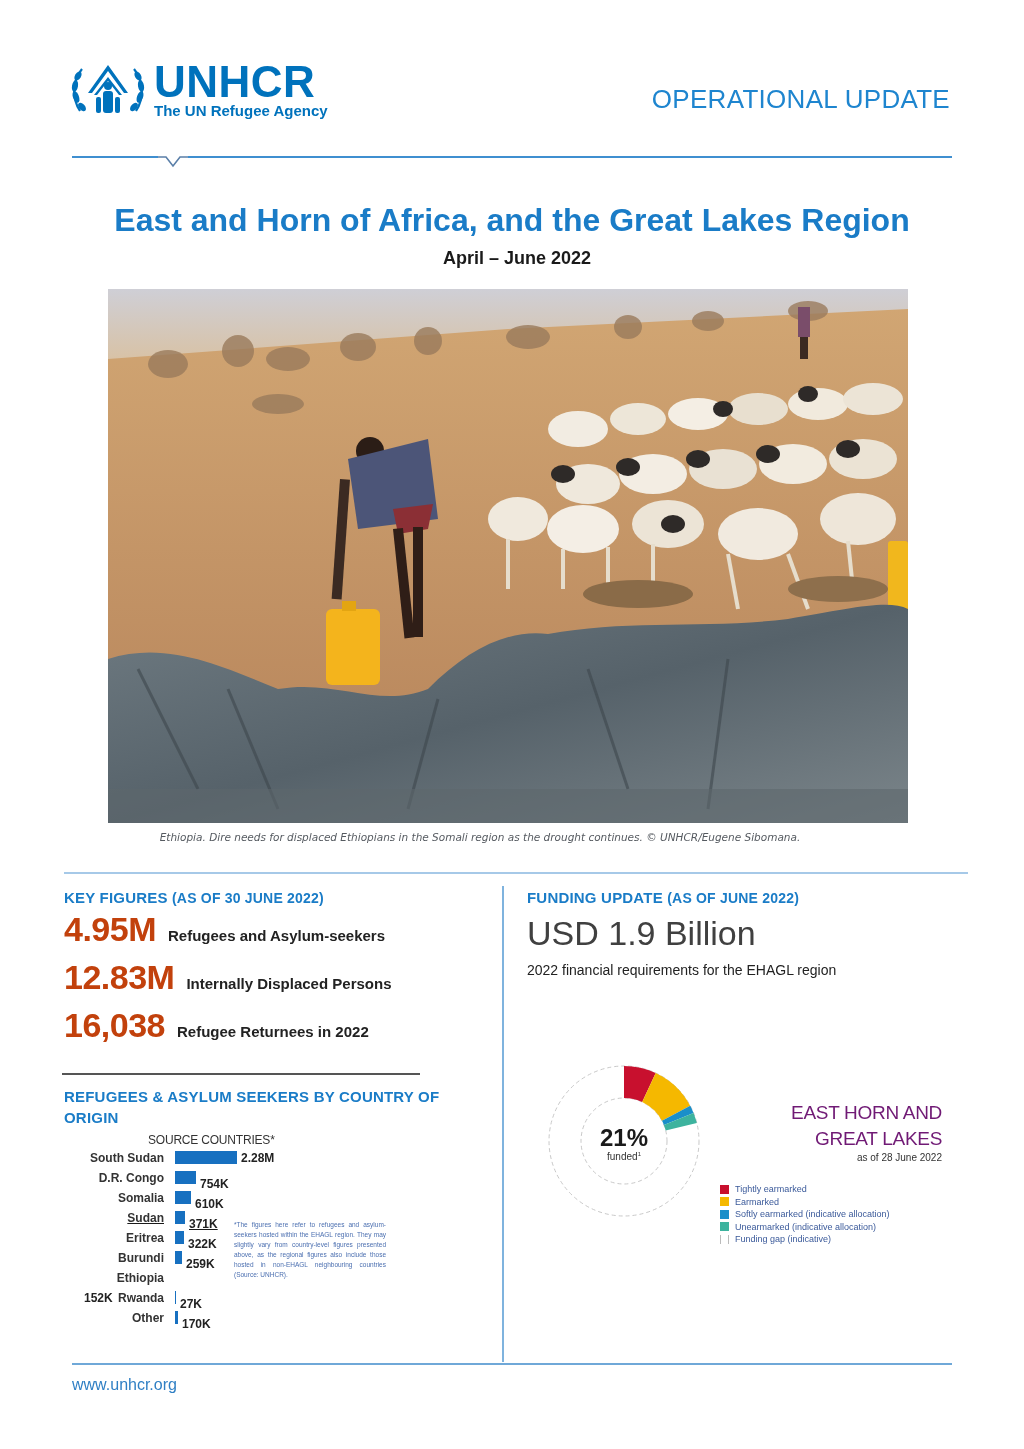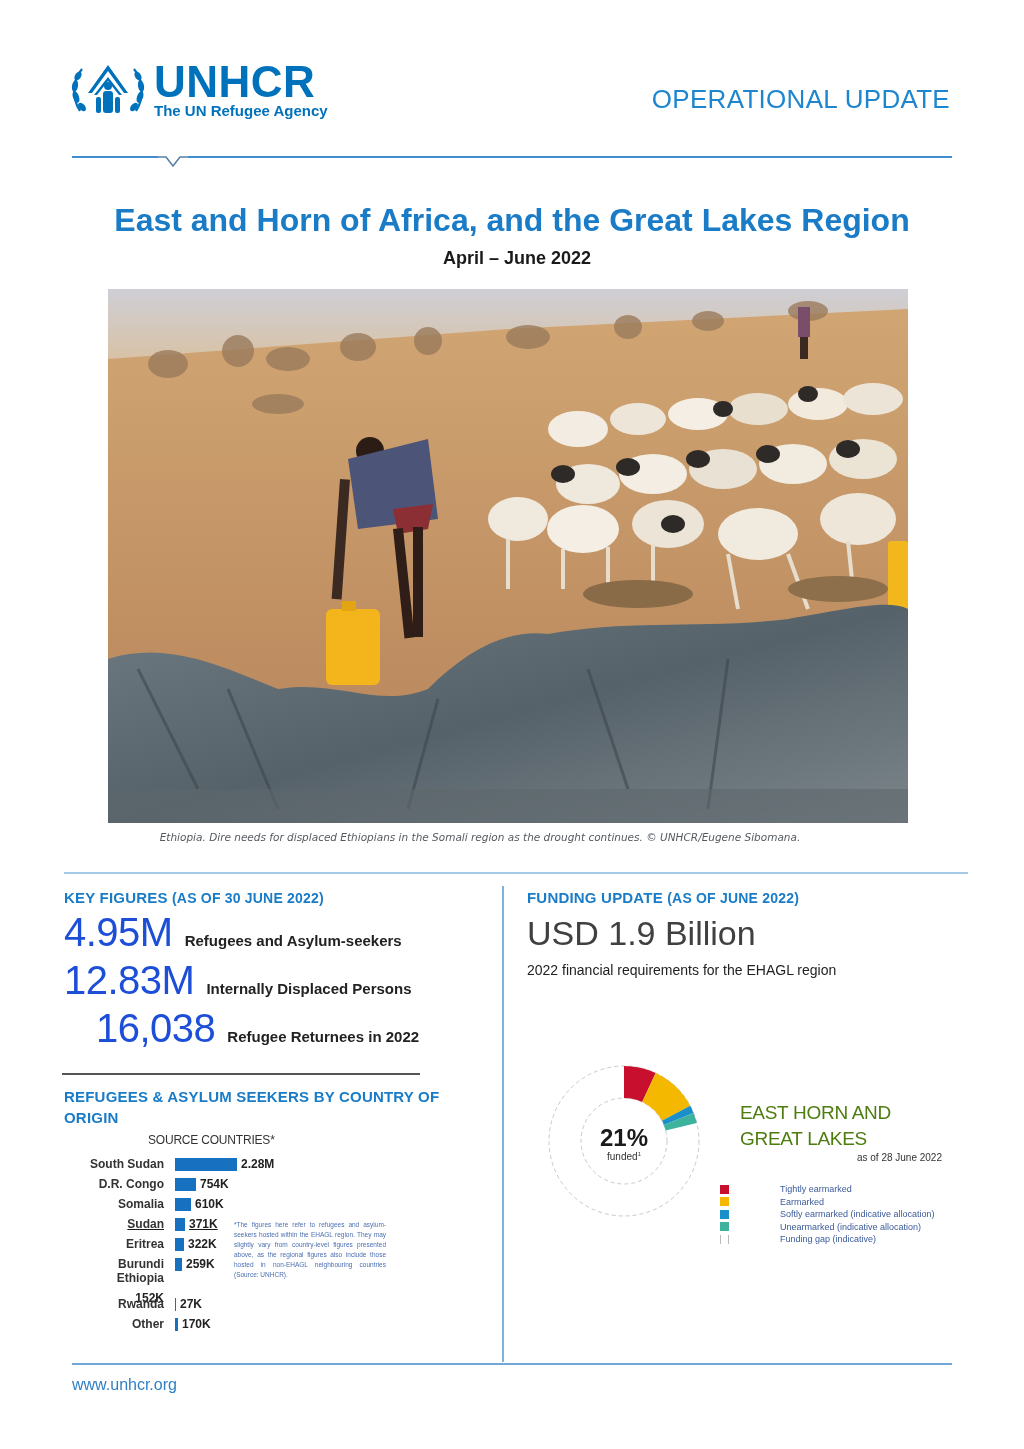--- a/index.html
+++ b/index.html
@@ -30,43 +30,43 @@
   .vert-rule { left: 502px; top: 886px; width: 2px; height: 476px; background: #7fb3de; }
   .bottom-rule { left: 72px; top: 1363px; width: 880px; height: 2px; background: #6fa8d8; }
   .mid-rule { left: 62px; top: 1073px; width: 358px; height: 2px; background: #555; }
 
   .sec-head { font-size: 15px; font-weight: 700; color: #1a7cc7; letter-spacing: 0.2px; }
   .sec-head .paren { font-size: 14px; }
 
   
   .kf-head { left: 64px; top: 889px; }
   .kf-row { left: 64px; display: flex; align-items: baseline; }
-  .kf-num { font-size: 40px; font-weight: 400; color: #1d4ed8; letter-spacing: -0.5px; }
+  .kf-num { font-size: 34px; font-weight: 700; color: #c2410c; letter-spacing: -0.5px; }
   .kf-label { font-size: 15px; font-weight: 700; color: #222; margin-left: 12px; }
 
   
   .coo-head { left: 64px; top: 1086px; width: 420px; line-height: 21px; }
   .src-title { left: 148px; top: 1133px; font-size: 12px; color: #333; letter-spacing: -0.2px; }
-  .bar-row { left: 80px; height: 20px; display: flex; align-items: flex-end; }
+  .bar-row { left: 80px; height: 20px; display: flex; align-items: flex-start; }
   .bar-label { width: 84px; text-align: right; font-size: 12px; font-weight: 700; color: #333; }
   .bar { height: 13px; background: #1770c0; margin-left: 11px; }
   .bar-val { font-size: 12px; font-weight: 700; color: #222; margin-left: 4px; margin-top: 6px; }
   .footnote { left: 234px; top: 1220px; width: 152px; font-size: 6.5px; line-height: 10px; color: #4b6fb0; text-align: justify; }
 
   
   .fu-head { left: 527px; top: 889px; }
   .fu-amount { left: 527px; top: 914px; font-size: 34px; color: #404040; }
   .fu-sub { left: 527px; top: 962px; font-size: 14px; color: #222; }
   .donut { left: 547px; top: 1064px; width: 154px; height: 154px; }
   .donut-pct { left: 547px; top: 1124px; width: 154px; text-align: center; font-size: 24px; font-weight: 700; color: #1a1a1a; }
   .donut-sub { left: 547px; top: 1151px; width: 154px; text-align: center; font-size: 10px; color: #333; }
-  .chart-title { left: 740px; top: 1100px; width: 202px; font-size: 19px; color: #4d7c0f; line-height: 26px; letter-spacing: -0.3px; }
+  .chart-title { left: 740px; top: 1100px; width: 202px; text-align: right; font-size: 19px; color: #701a75; line-height: 26px; letter-spacing: -0.3px; }
   .chart-date { left: 740px; top: 1152px; width: 202px; text-align: right; font-size: 10px; color: #333; }
   .legend { left: 720px; top: 1183px; }
-  .legend-item { display: flex; align-items: center; height: 12.5px; font-size: 9px; color: #3b5a9a; gap: 45px; }
+  .legend-item { display: flex; align-items: center; height: 12.5px; font-size: 9px; color: #3b5a9a; }
   .legend-sw { width: 9px; height: 9px; margin-right: 6px; }
 
   .site { left: 72px; top: 1376px; font-size: 16px; color: #2f7fc4; }
 </style>
 </head>
 <body>
 
 <div class="abs logo">
   <svg viewBox="0 0 76 64">
     <g fill="none" stroke="#0072bc" stroke-width="2.2">
@@ -216,21 +216,21 @@
 </div>
 
 <div class="abs kf-row" style="top:910px;">
   <span class="kf-num">4.95M</span>
   <span class="kf-label">Refugees and Asylum-seekers</span>
 </div>
 <div class="abs kf-row" style="top:958px;">
   <span class="kf-num">12.83M</span>
   <span class="kf-label">Internally Displaced Persons</span>
 </div>
-<div class="abs kf-row" style="top:1006px;margin-left:32px;">
+<div class="abs kf-row" style="top:1006px;">
   <span class="kf-num">16,038</span>
   <span class="kf-label">Refugee Returnees in 2022</span>
 </div>
 
 <div class="abs mid-rule"></div>
 
 <div class="abs sec-head coo-head">REFUGEES &amp; ASYLUM SEEKERS BY COUNTRY OF ORIGIN</div>
 <div class="abs src-title">SOURCE COUNTRIES*</div>
 
 <div class="abs bar-row" style="top:1151px;">

